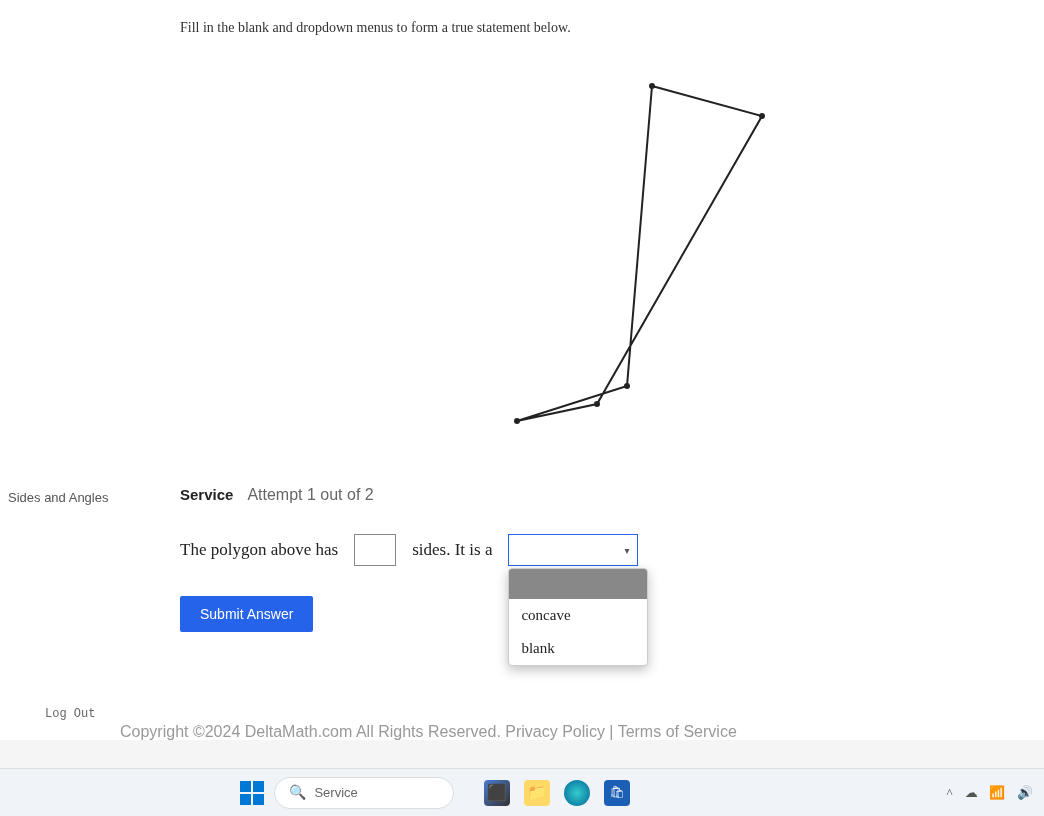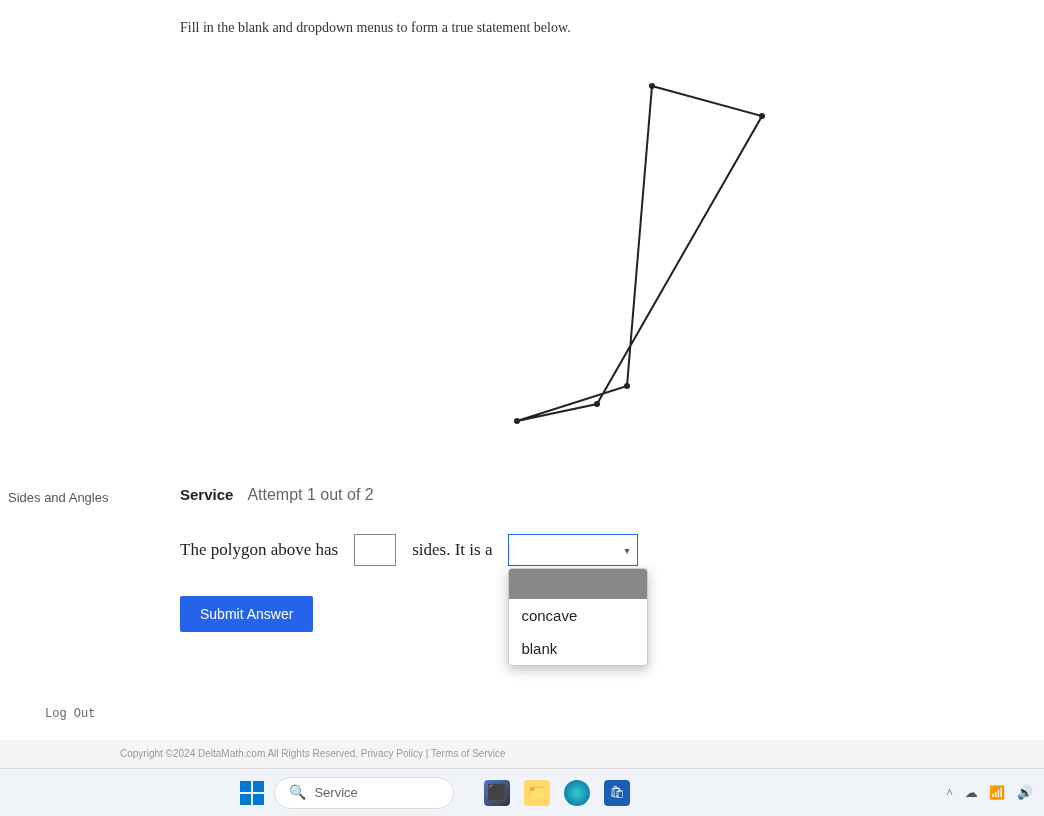--- a/index.html
+++ b/index.html
@@ -107,21 +107,21 @@
       box-shadow: 0 4px 12px rgba(0,0,0,0.25);
       border-radius: 4px;
       overflow: hidden;
       z-index: 10;
     }
     .dropdown-item {
       padding: 8px 12px;
       font-size: 15px;
       color: #222;
       cursor: pointer;
-      font-family: Liberation Sans, sans-serif;
+      font-family: Liberation Serif, serif;
     }
     .dropdown-item.blank {
       background: #888;
       height: 30px;
     }
     .submit-btn {
       background: #2563eb;
       color: #fff;
       border: none;
       padding: 10px 20px;
@@ -135,22 +135,22 @@
       left: 45px;
       bottom: 95px;
       font-size: 12px;
       color: #666;
       font-family: Liberation Mono, monospace;
       cursor: pointer;
     }
     .footer-text {
       position: absolute;
       left: 120px;
-      bottom: 57px;
-      font-size: 10px;
+      bottom: 75px;
+      font-size: 16px;
       color: #999;
       font-family: Arial, sans-serif;
     }
     .taskbar {
       position: absolute;
       bottom: 0;
       left: 0;
       right: 0;
       height: 48px;
       background: #f0f3f8;

